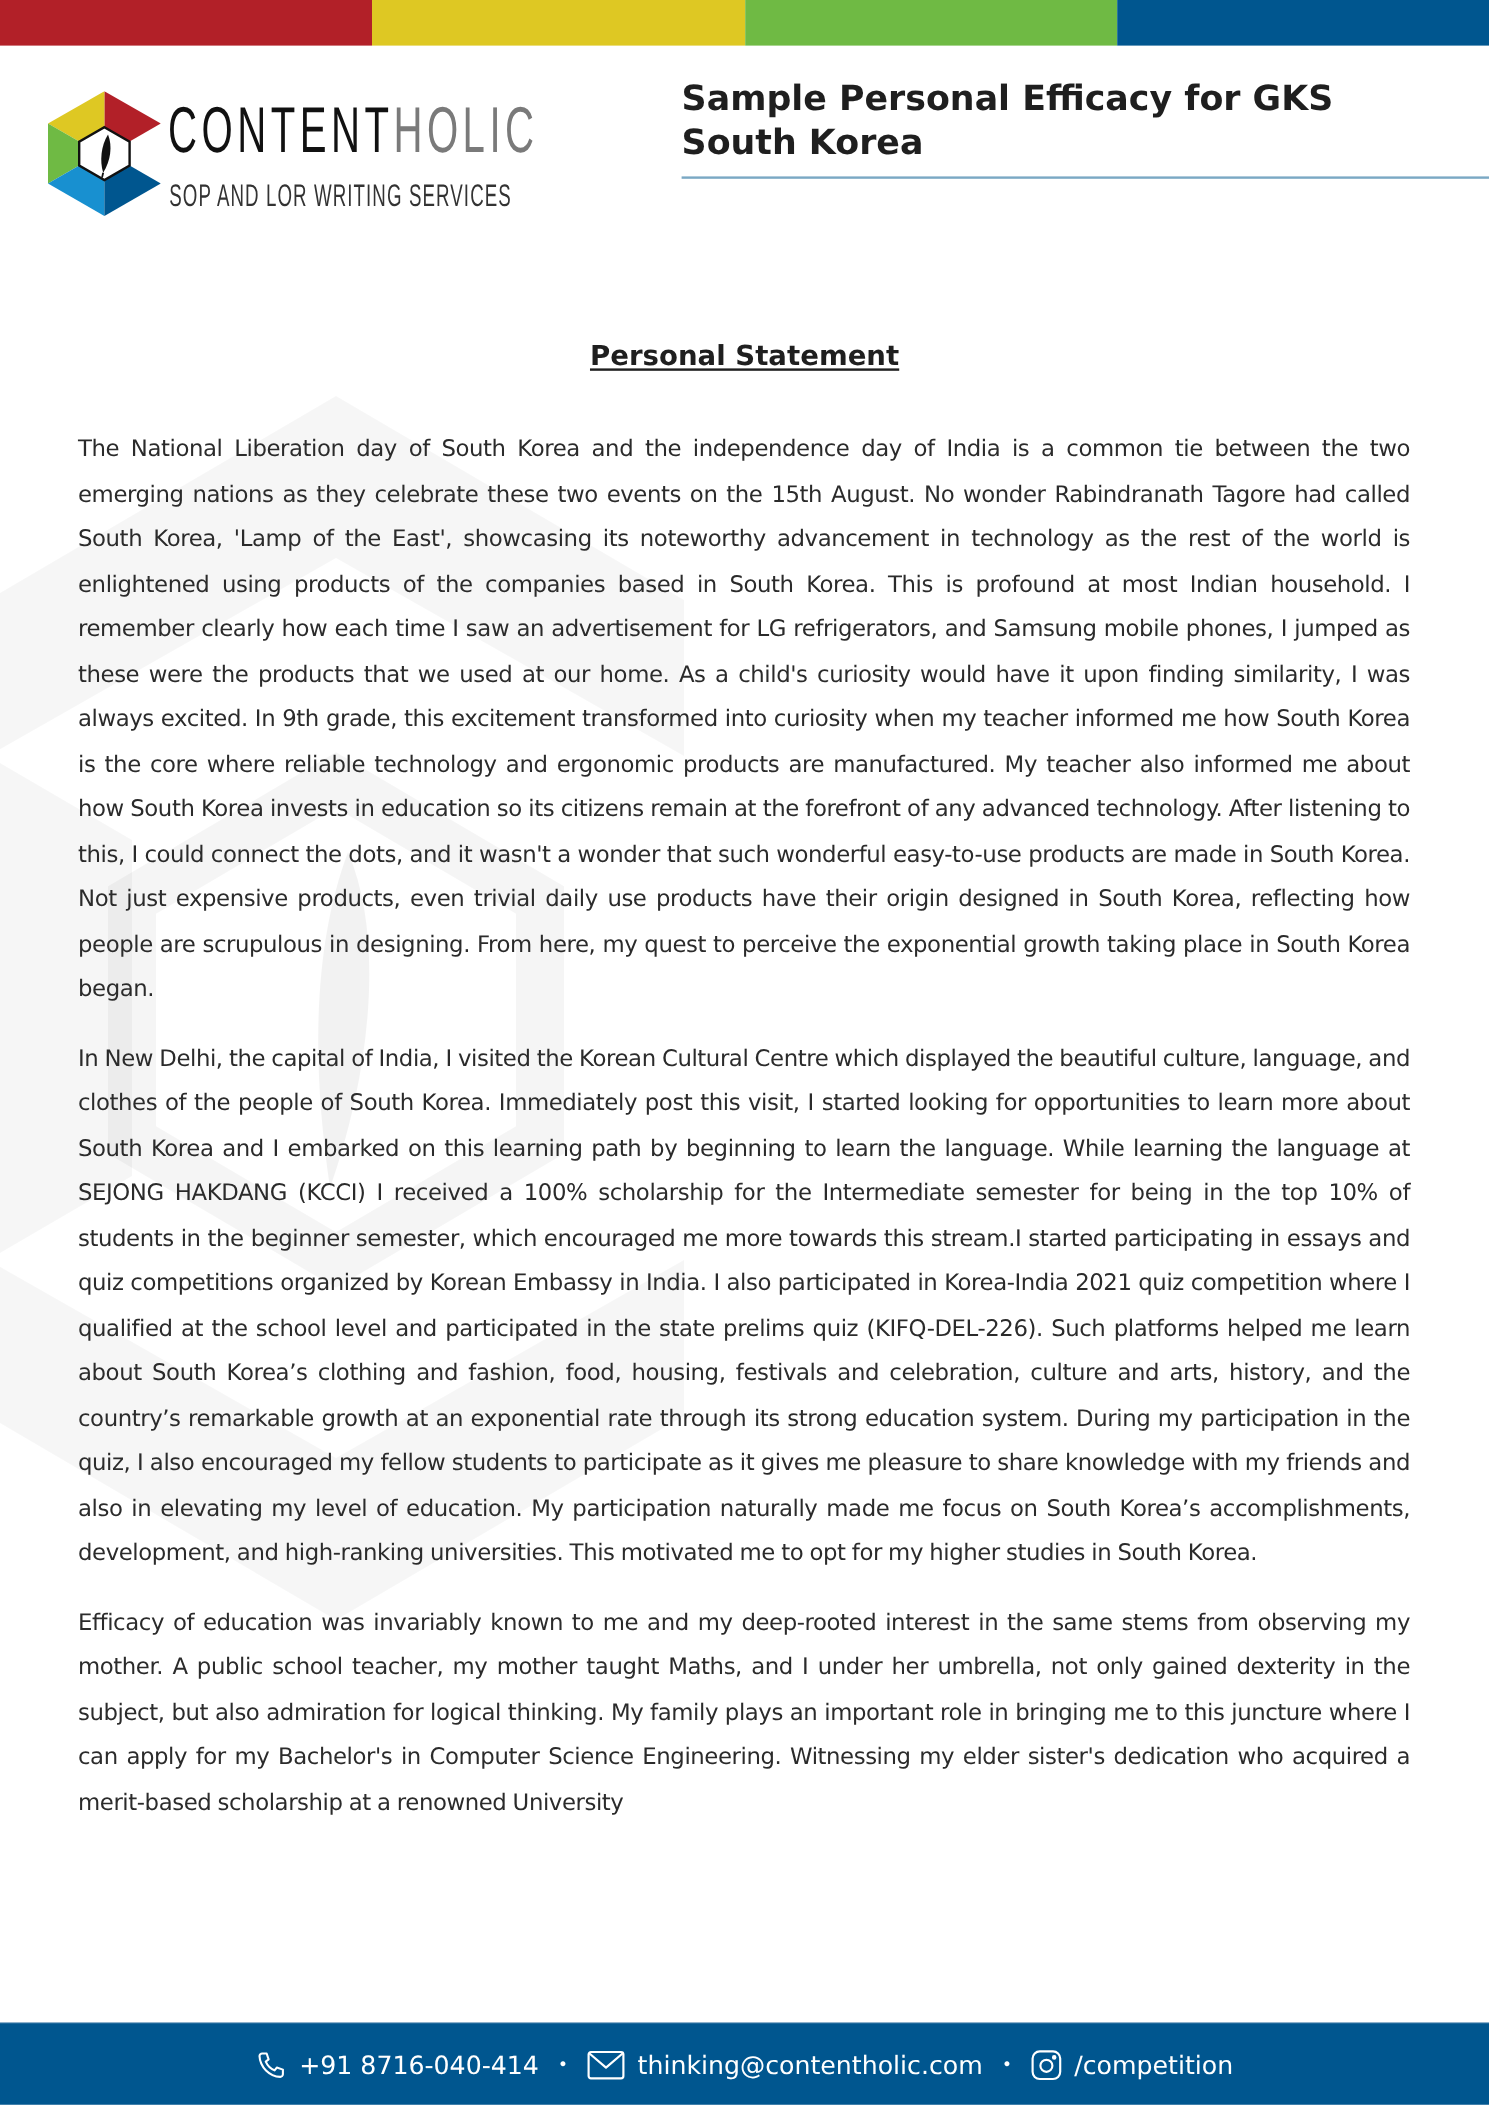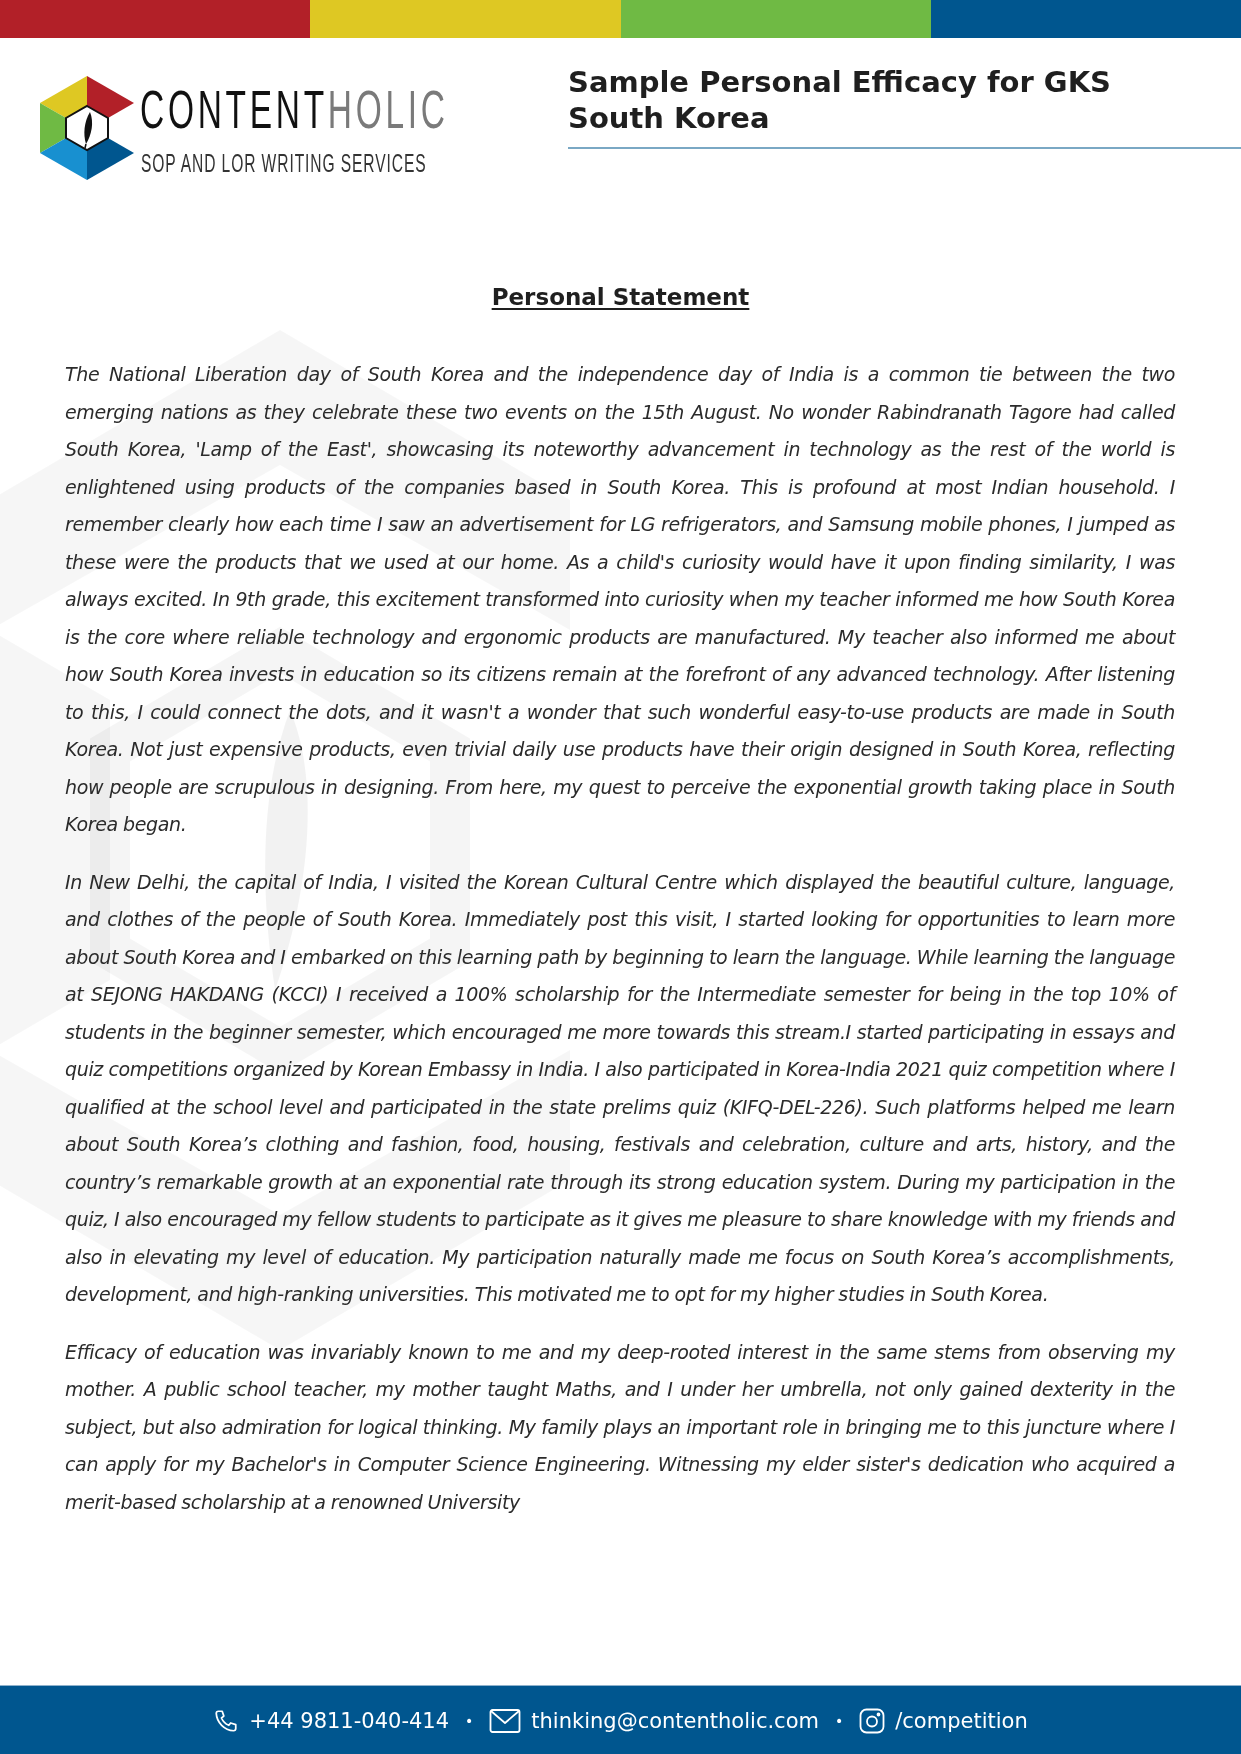--- a/index.html
+++ b/index.html
@@ -39,21 +39,21 @@
     font-family: "DejaVu Sans", sans-serif; font-weight: bold; font-size: 23px; line-height: 30px;
     color: #1f1f1f; margin: 0; z-index: 1;
   }
   .section-heading span { text-decoration: underline; text-underline-offset: 3px; text-align: center; }
 
   .body-text {
     position: absolute; left: 65px; top: 356px; width: 1110px; z-index: 1;
     font-family: "DejaVu Sans", sans-serif; font-size: 19px; line-height: 37.5px;
     color: #2b2b2b; text-align: justify; letter-spacing: -0.35px; word-spacing: -0.5px;
   }
-  .body-text p { margin: 0 0 20px 0; font-style: italic; }
+  .body-text p { margin: 0 0 20px 0; }
 
   .footer {
     position: absolute; left: 0; top: 1685px; width: 1241px; height: 69px; background: #00568f;
     border-top: 1px solid #8fb2cc;
     display: flex; align-items: center; justify-content: center; gap: 0; color: #ffffff;
     font-family: "DejaVu Sans", sans-serif; font-size: 21px;
   }
   .footer .item { display: flex; align-items: center; gap: 10px; }
   .footer .item svg { display: block; }
   .footer .sep { margin: 0 16px; font-size: 14px; }
@@ -106,21 +106,21 @@
   <p>The National Liberation day of South Korea and the independence day of India is a common tie between the two emerging nations as they celebrate these two events on the 15th August. No wonder Rabindranath Tagore had called South Korea, 'Lamp of the East', showcasing its noteworthy advancement in technology as the rest of the world is enlightened using products of the companies based in South Korea. This is profound at most Indian household. I remember clearly how each time I saw an advertisement for LG refrigerators, and Samsung mobile phones, I jumped as these were the products that we used at our home. As a child's curiosity would have it upon finding similarity, I was always excited. In 9th grade, this excitement transformed into curiosity when my teacher informed me how South Korea is the core where reliable technology and ergonomic products are manufactured. My teacher also informed me about how South Korea invests in education so its citizens remain at the forefront of any advanced technology. After listening to this, I could connect the dots, and it wasn't a wonder that such wonderful easy-to-use products are made in South Korea. Not just expensive products, even trivial daily use products have their origin designed in South Korea, reflecting how people are scrupulous in designing. From here, my quest to perceive the exponential growth taking place in South Korea began.</p>
   <p>In New Delhi, the capital of India, I visited the Korean Cultural Centre which displayed the beautiful culture, language, and clothes of the people of South Korea. Immediately post this visit, I started looking for opportunities to learn more about South Korea and I embarked on this learning path by beginning to learn the language. While learning the language at SEJONG HAKDANG (KCCI) I received a 100% scholarship for the Intermediate semester for being in the top 10% of students in the beginner semester, which encouraged me more towards this stream.I started participating in essays and quiz competitions organized by Korean Embassy in India. I also participated in Korea-India 2021 quiz competition where I qualified at the school level and participated in the state prelims quiz (KIFQ-DEL-226). Such platforms helped me learn about South Korea’s clothing and fashion, food, housing, festivals and celebration, culture and arts, history, and the country’s remarkable growth at an exponential rate through its strong education system. During my participation in the quiz, I also encouraged my fellow students to participate as it gives me pleasure to share knowledge with my friends and also in elevating my level of education. My participation naturally made me focus on South Korea’s accomplishments, development, and high-ranking universities. This motivated me to opt for my higher studies in South Korea.</p>
   <p>Efficacy of education was invariably known to me and my deep-rooted interest in the same stems from observing my mother. A public school teacher, my mother taught Maths, and I under her umbrella, not only gained dexterity in the subject, but also admiration for logical thinking. My family plays an important role in bringing me to this juncture where I can apply for my Bachelor's in Computer Science Engineering. Witnessing my elder sister's dedication who acquired a merit-based scholarship at a renowned University</p>
 </main>
 
 <footer class="footer">
   <div class="item">
     <svg width="26" height="26" viewBox="0 0 24 24" fill="none" stroke="#fff" stroke-width="1.6" stroke-linejoin="round">
       <path d="M5 3 L8.5 3 L10 7.5 L7.8 9.2 C9 12 11.5 14.6 14.6 16 L16.3 13.8 L21 15.4 L21 19 C21 20 20 21 19 21 C10.5 20.5 3.5 13.5 3 5 C3 4 4 3 5 3 Z"></path>
     </svg>
-    <span>+44 9811-040-414</span>
+    <span>+91 8716-040-414</span>
   </div>
   <span class="sep">•</span>
   <div class="item">
     <svg width="32" height="26" viewBox="0 0 32 26" fill="none" stroke="#fff" stroke-width="1.8" stroke-linejoin="round">
       <rect x="1.5" y="2" width="29" height="22" rx="2"></rect>
       <polyline points="2,3 16,15 30,3"></polyline>
     </svg>
     <span>thinking@contentholic.com</span>
   </div>
   <span class="sep">•</span>

